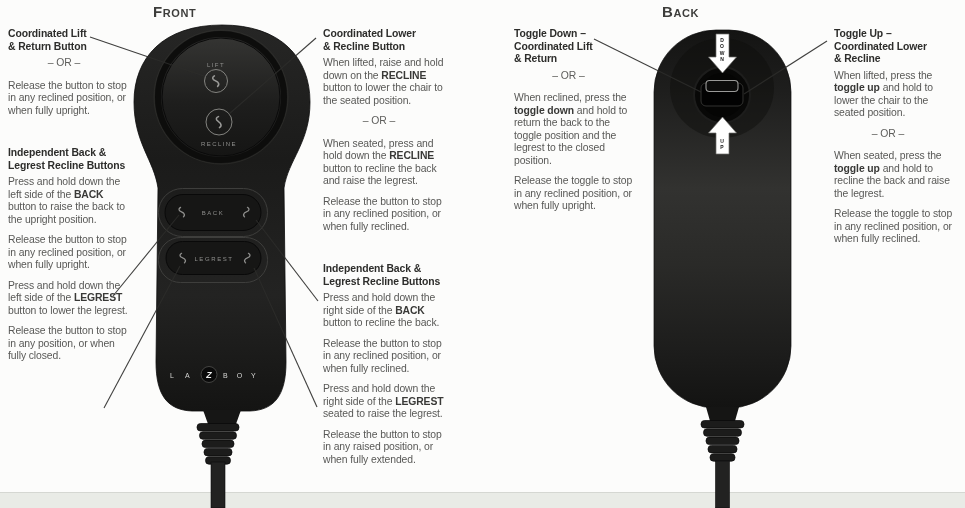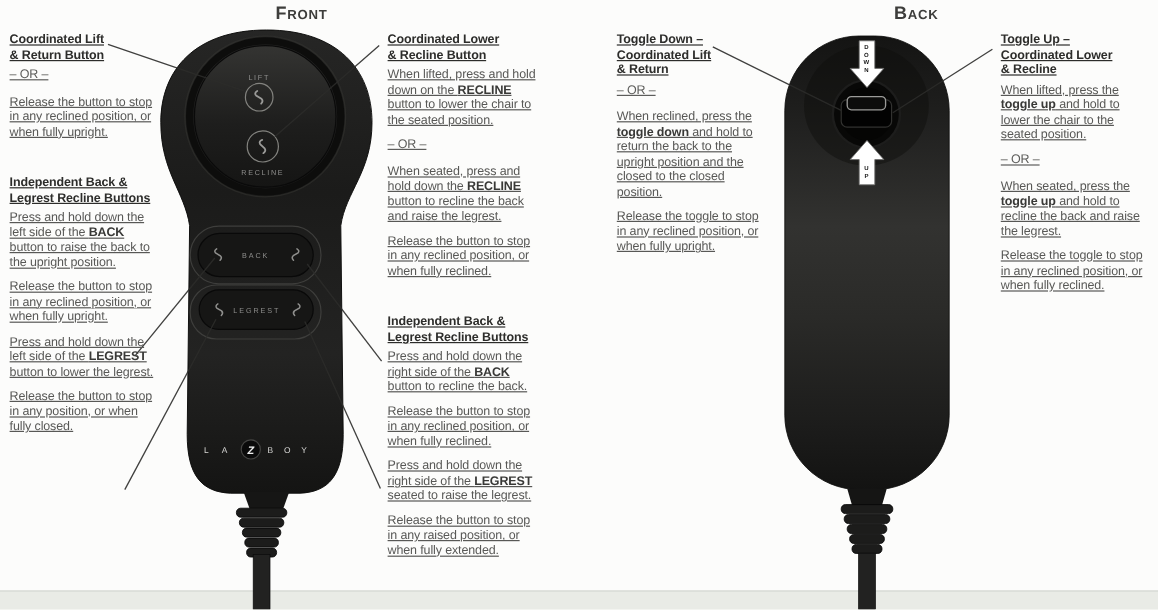--- a/index.html
+++ b/index.html
@@ -2,35 +2,35 @@
 <html><head>
 <meta charset="utf-8">
 <style>
   html,body{margin:0;padding:0;}
   body{width:965px;height:508px;position:relative;overflow:hidden;
        background:#fcfcfb;font-family:"Liberation Sans",sans-serif;}
   .page{position:absolute;inset:0;}
   .bottom-band{position:absolute;left:0;top:492px;width:965px;height:16px;
        background:#e9ebe6;border-top:1px solid #d5d7d2;z-index:0;}
   .scene{position:absolute;left:0;top:0;z-index:1;}
-  .view-title{position:absolute;top:3px;width:120px;text-align:right;
+  .view-title{position:absolute;top:3px;width:120px;text-align:left;
        font-size:15px;font-weight:bold;color:#3d3d3b;letter-spacing:.6px;
        font-variant:small-caps;z-index:2;}
   #front-title{left:153px;}
   #back-title{left:662px;}
   .col{position:absolute;top:28px;z-index:2;font-size:10.4px;line-height:12.5px;
        color:#58585б;color:#585856;letter-spacing:-.1px;}
   #col-front-left{left:8px;width:126px;}
   #col-front-right{left:323px;width:126px;}
   #col-back-left{left:514px;width:123px;}
   #col-back-right{left:834px;width:122px;}
-  .anno{white-space:pre-line;margin:0 0 8px 0;text-decoration:underline;}
+  .anno{white-space:pre-line;margin:0 0 8px 0;}
   .anno.h{font-weight:bold;color:#2d2d2b;margin:0 0 4px 0;}
   .anno.h:not(:first-child){margin-top:30px;}
-  .anno.or{text-align:left;margin:3px 14px 10px 0;color:#5d5d5b;}
+  .anno.or{text-align:center;margin:3px 14px 10px 0;color:#5d5d5b;}
   .anno .b{font-weight:bold;color:#393937;}
   .vtext{position:absolute;z-index:3;writing-mode:vertical-rl;
        text-orientation:upright;font-weight:bold;color:#141414;
        font-size:5px;line-height:5px;letter-spacing:.3px;text-align:center;}
   #down-text{left:719px;top:37px;height:20px;}
   #up-text{left:719px;top:136px;height:16px;}
 </style>
 </head>
 <body>
 
@@ -49,37 +49,37 @@
       <div class="anno h"><span>Independent Back &amp;
 Legrest Recline Buttons</span></div>
       <div class="anno p"><span>Press and hold down the left side of the </span><span class="b">BACK</span><span> button to raise the back to the upright position.</span></div>
       <div class="anno p"><span>Release the button to stop in any reclined position, or when fully upright.</span></div>
       <div class="anno p"><span>Press and hold down the left side of the </span><span class="b">LEGREST</span><span> button to lower the legrest.</span></div>
       <div class="anno p"><span>Release the button to stop in any position, or when fully closed.</span></div>
     </div>
   <div id="col-front-right" class="col">
       <div class="anno h"><span>Coordinated Lower
 &amp; Recline Button</span></div>
-      <div class="anno p"><span>When lifted, press and hold down on the </span><span class="b">RECLINE</span><span> button to lower the chair to the seated position.</span></div>
+      <div class="anno p"><span>When lifted, raise and hold down on the </span><span class="b">RECLINE</span><span> button to lower the chair to the seated position.</span></div>
       <div class="anno or"><span>– OR –</span></div>
       <div class="anno p"><span>When seated, press and hold down the </span><span class="b">RECLINE</span><span> button to recline the back and raise the legrest.</span></div>
       <div class="anno p"><span>Release the button to stop in any reclined position, or when fully reclined.</span></div>
       <div class="anno h"><span>Independent Back &amp;
 Legrest Recline Buttons</span></div>
       <div class="anno p"><span>Press and hold down the right side of the </span><span class="b">BACK</span><span> button to recline the back.</span></div>
       <div class="anno p"><span>Release the button to stop in any reclined position, or when fully reclined.</span></div>
       <div class="anno p"><span>Press and hold down the right side of the </span><span class="b">LEGREST</span><span> seated to raise the legrest.</span></div>
       <div class="anno p"><span>Release the button to stop in any raised position, or when fully extended.</span></div>
     </div>
   <div id="col-back-left" class="col">
       <div class="anno h"><span>Toggle Down –
 Coordinated Lift
 &amp; Return</span></div>
       <div class="anno or"><span>– OR –</span></div>
-      <div class="anno p"><span>When reclined, press the </span><span class="b">toggle down</span><span> and hold to return the back to the upright position and the closed to the closed position.</span></div>
+      <div class="anno p"><span>When reclined, press the </span><span class="b">toggle down</span><span> and hold to return the back to the toggle position and the legrest to the closed position.</span></div>
       <div class="anno p"><span>Release the toggle to stop in any reclined position, or when fully upright.</span></div>
     </div>
   <div id="col-back-right" class="col">
       <div class="anno h"><span>Toggle Up –
 Coordinated Lower
 &amp; Recline</span></div>
       <div class="anno p"><span>When lifted, press the </span><span class="b">toggle up</span><span> and hold to lower the chair to the seated position.</span></div>
       <div class="anno or"><span>– OR –</span></div>
       <div class="anno p"><span>When seated, press the </span><span class="b">toggle up</span><span> and hold to recline the back and raise the legrest.</span></div>
       <div class="anno p"><span>Release the toggle to stop in any reclined position, or when fully reclined.</span></div>

